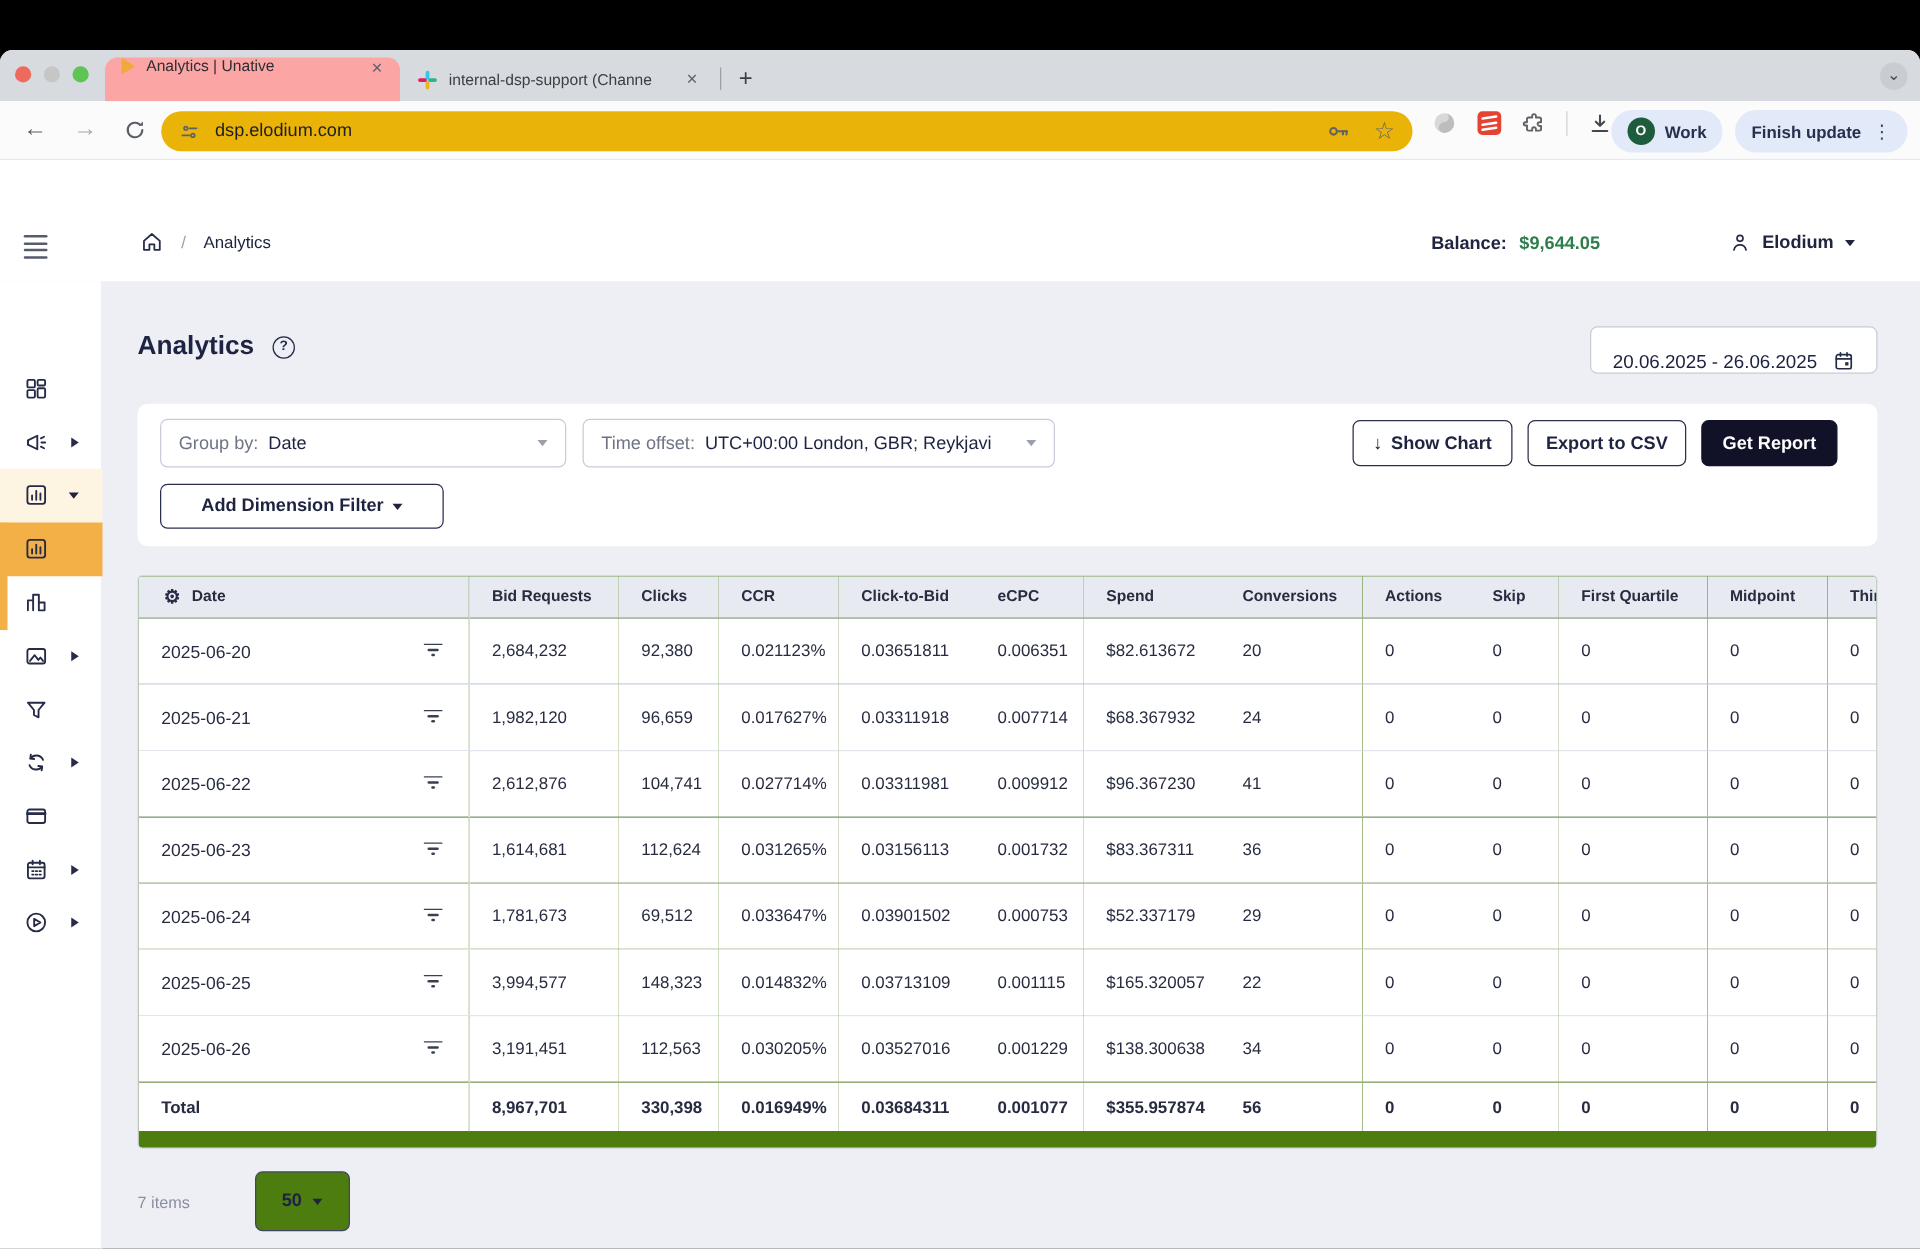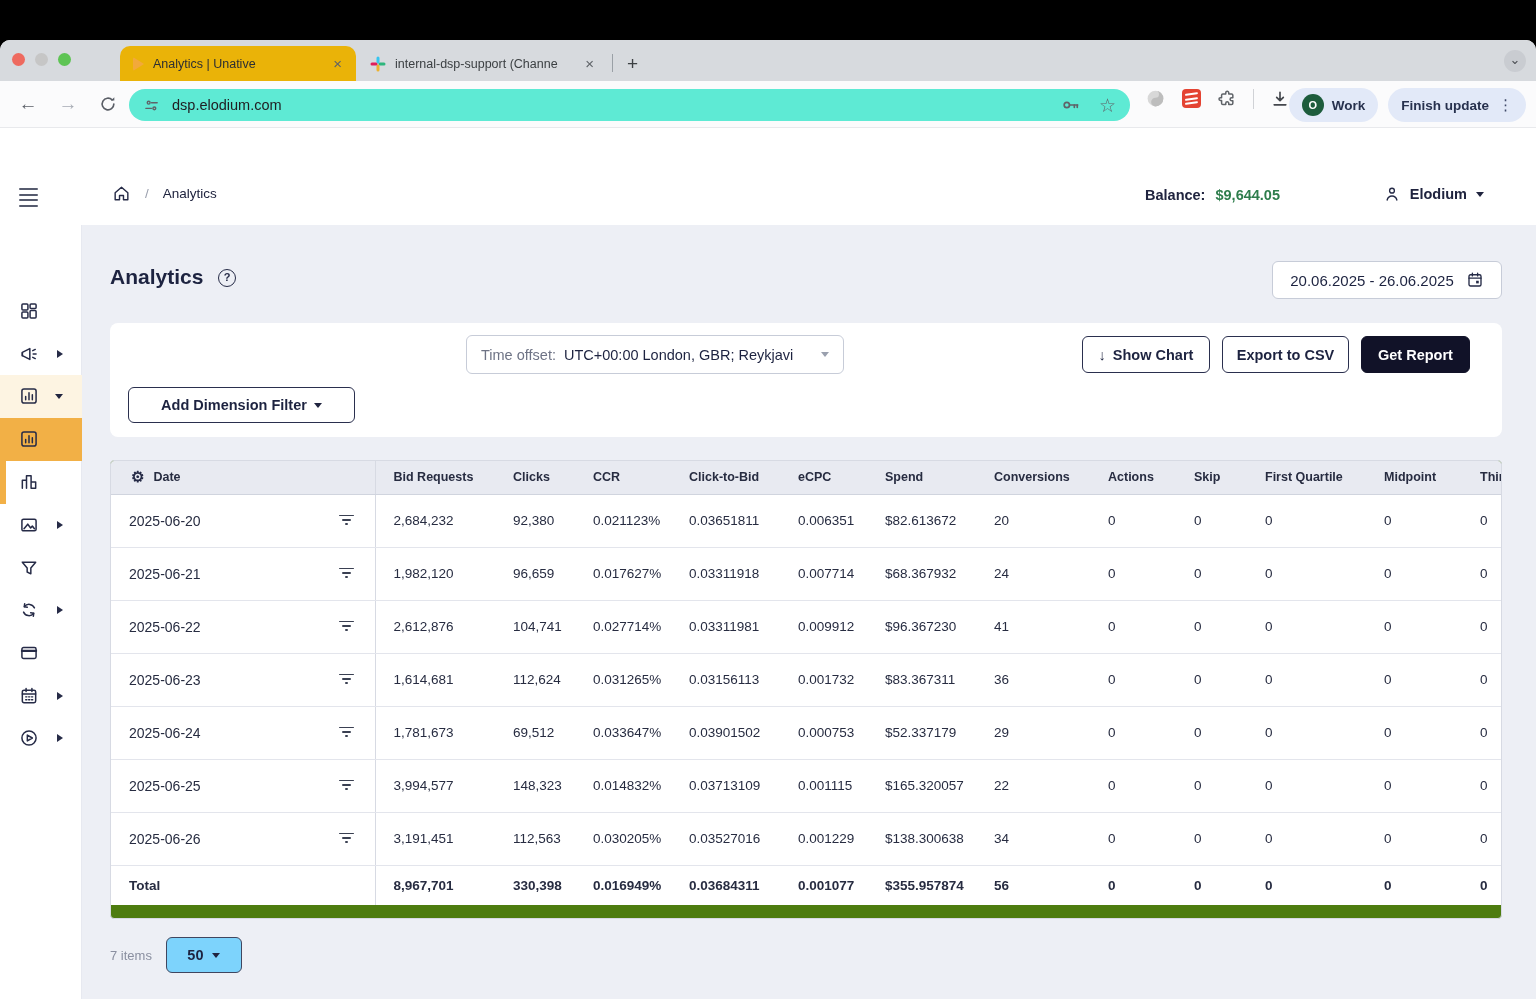--- a/index.html
+++ b/index.html
@@ -7,39 +7,39 @@
     font-family:"Liberation Sans", sans-serif; }
   #screen { position:relative; width:1536px; height:999px; background:#000; }
 
   
   .browser { position:absolute; top:40px; left:0; right:0; bottom:0;
     border-radius:10px 10px 0 0; overflow:hidden; background:#fff; }
   .tabstrip { height:41px; background:#d7dade; display:flex; align-items:flex-end; position:relative; }
   .traffic { position:absolute; left:12px; top:13px; display:flex; gap:10px; }
   .tl { width:13px; height:13px; border-radius:50%; }
   .tl.red{ background:#ee6a5f; } .tl.gray{ background:#c6c6c6; } .tl.green{ background:#5ec454; }
-  .tab-active { margin-left:120px; width:236px; height:35px; background:#eab308;
-    border-radius:10px 10px 0 0; display:flex; align-items:center; padding:0 10px 0 13px;
+  .tab-active { margin-left:84px; width:236px; height:35px; background:#fca5a5;
+    border-radius:10px 10px 0 0; display:flex; padding:0 10px 0 13px;
     font-size:12.5px; color:#2c2e33; }
   .tab-inactive { width:250px; height:35px; display:flex; align-items:center;
     padding:0 8px 0 14px; font-size:12.5px; color:#3c4043; }
   .tab-title { flex:1; white-space:nowrap; overflow:hidden; margin-left:9px; }
   .tab-close { font-size:15px; color:#5f6368; padding:0 4px; cursor:default; }
   .fav-play { width:0; height:0; border-left:11px solid #f2a93b; border-top:7px solid transparent;
     border-bottom:7px solid transparent; border-radius:2px; }
   .tab-divider { width:1px; height:18px; background:#9aa0a6; margin:0 6px 9px 6px; align-self:flex-end; }
   .newtab { font-size:19px; color:#3c4043; margin-bottom:6px; padding:0 8px; }
   .strip-chevron { position:absolute; right:10px; top:10px; width:22px; height:22px; border-radius:50%;
     background:#c9ccd1; color:#4a4d52; font-size:13px; text-align:center; line-height:20px; }
 
   .toolbar { height:47px; background:#fbfbfc; display:flex; align-items:center; position:relative;
     border-bottom:1px solid #e8e9ec; }
   .nav-ic { font-size:19px; color:#5a5e66; margin-left:16px; width:24px; text-align:center; }
   .nav-ic.dim { color:#a6abb3; }
-  .urlbar { position:absolute; left:129px; top:8px; width:1001px; height:32px; background:#5eead4;
+  .urlbar { position:absolute; left:129px; top:8px; width:1001px; height:32px; background:#eab308;
     border-radius:16px; display:flex; align-items:center; padding:0 14px; }
   .url-text { font-size:14.5px; color:#202124; margin-left:12px; }
   .url-right { position:absolute; right:14px; top:0; height:32px; display:flex; align-items:center; gap:18px; }
   .glyph-ic { color:#5f6368; font-size:17px; }
   .ext-zone { position:absolute; left:1145px; top:7px; display:flex; align-items:center; gap:16px; }
   .tool-sep { width:1px; height:20px; background:#d0d2d6; }
   .chip { height:34px; border-radius:17px; background:#e2e9f8; display:flex; align-items:center;
     padding:0 13px; font-size:13.5px; color:#27314e; font-weight:bold; }
   .chip-zone { position:absolute; right:10px; top:7px; display:flex; gap:10px; }
   .avatar-o { width:22px; height:22px; border-radius:50%; background:#1d5c3c; color:#fff;
@@ -79,21 +79,21 @@
   .row-orange { background:#f2b046; }
   .side-strip { position:absolute; left:0; top:193px; width:6px; height:86px; background:#f2b046; }
 
   
   .main { position:absolute; left:110px; top:57px; width:1392px; bottom:0; }
   .title-row { position:absolute; top:36px; left:0; right:0; height:38px; }
   .page-title { position:absolute; left:0; top:4px; font-size:21px; font-weight:bold; color:#1d2340; }
   .help-ic { position:absolute; left:108px; top:8px; width:18px; height:18px; border:1.6px solid #262b47;
     border-radius:50%; font-size:11px; font-weight:bold; color:#262b47; text-align:center; line-height:15px; }
   .daterange { position:absolute; right:0; top:0; width:230px; height:38px; background:#fff;
-    border:1px solid #c7ccd8; border-radius:6px; display:flex; align-items:center; justify-content:center;
+    border:1px solid #c7ccd8; border-radius:6px; display:flex; align-items:flex-end; justify-content:center;
     gap:12px; font-size:15px; color:#1d2340; }
 
   .filter-card { position:absolute; top:98px; left:0; width:1392px; height:114px; background:#fff;
     border-radius:8px; }
   .select { position:absolute; top:12px; height:39px; border:1px solid #c7ccd8; border-radius:6px;
     background:#fff; display:flex; align-items:center; padding:0 14px; font-size:14.5px; }
   .select .slbl { color:#6e7385; margin-right:8px; } .select .sval { color:#1d2340; flex:1; }
   .sel-group { left:18px; width:325px; } .sel-tz { left:356px; width:378px; }
   .btn { position:absolute; height:37px; border-radius:6px; font-size:14.5px; font-weight:bold;
     display:flex; align-items:center; justify-content:center; gap:7px; }
@@ -116,23 +116,23 @@
   td.first, th.first { border-right:1px solid #d7dae3; position:relative; }
   td.first { padding-left:18px; font-size:14px; }
   tr.total td { height:40px; font-weight:bold; border-bottom:none; }
   .gear { font-size:15px; margin-right:9px; color:#262b47; vertical-align:-1px; }
   .rowfilter { position:absolute; right:20px; top:20px; width:16px; }
   .rowfilter i { display:block; height:1.8px; background:#3a4052; margin:0 auto 2.6px auto; border-radius:1px; }
   .rowfilter i:nth-child(1){width:15px;} .rowfilter i:nth-child(2){width:9px;} .rowfilter i:nth-child(3){width:3.5px;}
 
   .pagination { position:absolute; top:712px; left:0; display:flex; align-items:center; gap:14px; }
   .items-count { font-size:13px; color:#8a8fa0; }
-  .pagesize { width:76px; height:36px; border:1.5px solid #40465f; border-radius:6px; background:#7dd3fc;
+  .pagesize { width:76px; height:48px; border:1.5px solid #40465f; border-radius:6px; background:#4d7c0f;
     display:flex; align-items:center; justify-content:center; gap:9px; font-size:14.5px; font-weight:bold;
-    color:#1d2340; }
+    color:#1d2340;margin-left:38px; }
 </style>
 </head>
 <body>
 
 <div id="screen">
   <div class="browser">
 
     <div class="tabstrip">
       <div class="traffic">
         <div class="tl red"></div>
@@ -343,20 +343,25 @@
             <span>20.06.2025 - 26.06.2025</span>
             <svg width="18" height="18" viewBox="0 0 24 24" class="icn">
               <rect x="4" y="5" width="16" height="15" rx="2"></rect>
                 <path d="M4 9.5 H20 M8.5 3 V6.5 M15.5 3 V6.5"></path>
               <rect x="13.5" y="13" width="3.5" height="3.5" fill="#262b47" stroke="none"></rect>
             </svg>
           </div>
         </div>
 
         <div class="filter-card">
+          <div class="select sel-group">
+            <span class="slbl">Group by:</span>
+            <span class="sval">Date</span>
+            <span class="caret gray"></span>
+          </div>
           <div class="select sel-tz">
             <span class="slbl">Time offset:</span>
             <span class="sval">UTC+00:00 London, GBR; Reykjavi</span>
             <span class="caret gray"></span>
           </div>
           <div class="btn outline btn-chart">
             <span>↓</span>
             <span>Show Chart</span>
           </div>
           <div class="btn outline btn-csv">

